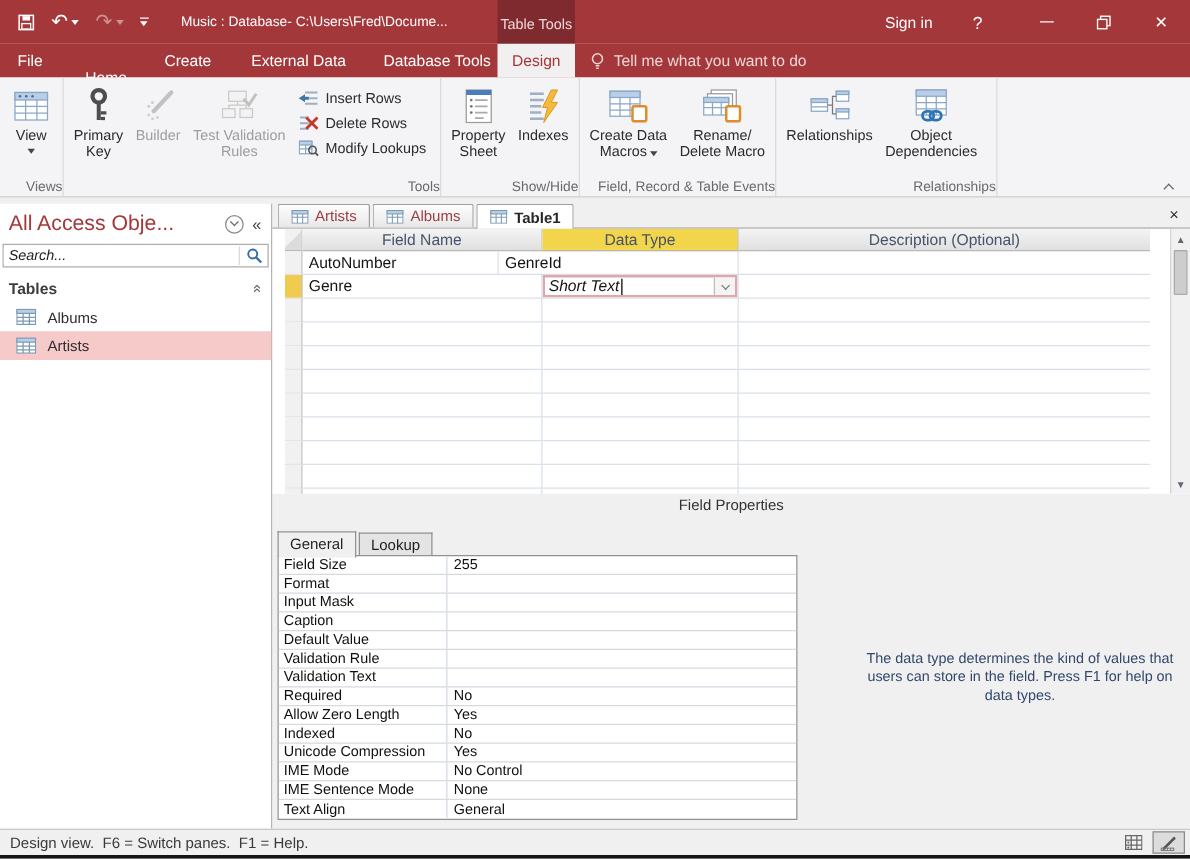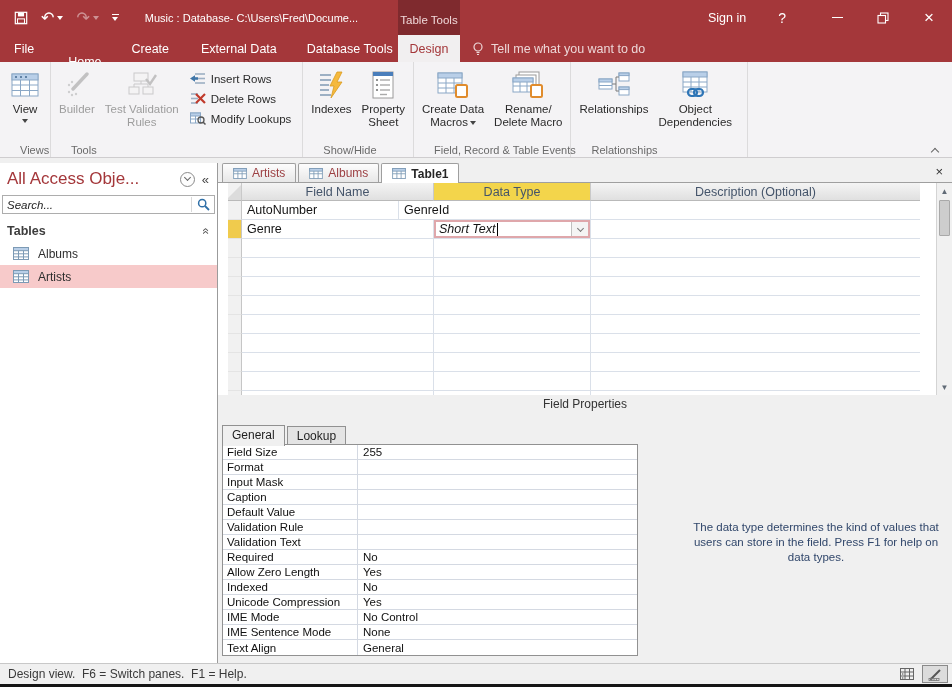--- a/index.html
+++ b/index.html
@@ -30,21 +30,21 @@
   .mi-file { margin-right:34px; }
   .mi-home { margin-right:30px;margin-top:26px; }
   .mi-create { margin-right:32px; }
   .mi-ext { margin-right:30px; }
   .menu-item.active { position:absolute; left:398px; top:0; width:62px; height:27px; background:#f1eff0; color:#A4373A; display:flex; align-items:center; justify-content:center; }
   .tellme { position:absolute; left:472px; display:flex; align-items:center; gap:7px; color:rgba(255,255,255,.8); font-size:12.5px; }
 
   
   .ribbon { height:96px; background:#f4f3f5; border-bottom:1px solid #cfcdcf; display:flex; position:relative; }
   .rgroup { position:relative; display:flex; align-items:flex-start; padding:3px 3px 15px 3px; border-right:1px solid #dcdbdc; }
-  .rgroup-label { position:absolute; bottom:1px; left:0; right:0; text-align:left; font-size:11px; color:#6a6a6a; white-space:nowrap;padding-left:20px; }
+  .rgroup-label { position:absolute; bottom:1px; left:0; right:0; text-align:right; font-size:11px; color:#6a6a6a; white-space:nowrap; }
   .bigbtn { display:flex; flex-direction:column; align-items:center; padding:2px 5px; font-size:11.5px; color:#2b2b2b; text-align:center; line-height:1.15; }
   .bigbtn .bicon { height:36px; display:flex; align-items:center; justify-content:center; }
   .bigbtn.disabled { color:#9d9d9d; }
   .bigbtn.disabled svg { opacity:.55; filter:grayscale(1); }
   .l2 { display:flex; align-items:center; gap:2px; justify-content:center; }
   .smallcol { display:flex; flex-direction:column; gap:7px; padding:7px 8px 0 6px; }
   .smallbtn { display:flex; align-items:center; gap:5px; font-size:11.5px; color:#2b2b2b; white-space:nowrap; }
   .ribbon-collapse { position:absolute; right:12px; bottom:8px; width:8px; height:8px; }
   .chev-up { display:inline-block; width:6px; height:6px; border-left:1.5px solid #666; border-top:1.5px solid #666; transform:rotate(45deg); }
   .chev-down { display:inline-block; width:5px; height:5px; border-right:1.2px solid #666; border-bottom:1.2px solid #666; transform:rotate(45deg); margin-top:-3px; }
@@ -206,20 +206,32 @@
             <line x1="18.5" y1="8" x2="18.5" y2="24" stroke="#8aa7c6"></line>
           </svg>
       </span>
       <span>View</span>
       <span class="dd-tri-dark" style="margin-top:3px"></span>
     </div>
     <div class="rgroup-label">Views</div>
   </div>
 
   <div class="rgroup">
+    <div class="bigbtn">
+      <span class="bicon">
+        <svg width="16" height="30" viewBox="0 0 16 30">
+            <circle cx="8" cy="7" r="5" fill="none" stroke="#4d4d4d" stroke-width="3.4"></circle>
+            <rect x="6.4" y="12" width="3.2" height="14" fill="#4d4d4d"></rect>
+            <rect x="9.6" y="19" width="4.5" height="2.6" fill="#4d4d4d"></rect>
+            <rect x="9.6" y="23.5" width="3.4" height="2.6" fill="#4d4d4d"></rect>
+          </svg>
+      </span>
+      <span>Primary</span>
+      <span>Key</span>
+    </div>
     <div class="bigbtn disabled">
       <span class="bicon">
         <svg width="28" height="28" viewBox="0 0 28 28">
             <line x1="10" y1="18" x2="24" y2="3" stroke="#9a9a9a" stroke-width="3.4" stroke-linecap="round"></line>
             <circle cx="6" cy="14" r="1.2" fill="#b0b0b0"></circle>
             <circle cx="9" cy="11" r="1.2" fill="#b0b0b0"></circle>
             <circle cx="6" cy="21" r="1.2" fill="#b0b0b0"></circle>
             <circle cx="9" cy="24" r="1.2" fill="#b0b0b0"></circle>
             <circle cx="13" cy="23" r="1.2" fill="#b0b0b0"></circle>
           </svg>
@@ -271,49 +283,49 @@
             <circle cx="11" cy="8" r="3" fill="none" stroke="#555" stroke-width="1.3"></circle>
             <line x1="13.2" y1="10.2" x2="15.5" y2="12.5" stroke="#555" stroke-width="1.5"></line>
           </svg>
         <span>Modify Lookups</span>
       </span>
     </div>
     <div class="rgroup-label">Tools</div>
   </div>
 
   <div class="rgroup">
-    <div class="bigbtn">
-      <span class="bicon">
-        <svg width="28" height="28" viewBox="0 0 28 28">
-            <line x1="3" y1="4" x2="14" y2="4" stroke="#9db0c4" stroke-width="2"></line>
-            <line x1="3" y1="9" x2="14" y2="9" stroke="#9db0c4" stroke-width="2"></line>
-            <line x1="3" y1="14" x2="12" y2="14" stroke="#9db0c4" stroke-width="2"></line>
-            <line x1="3" y1="19" x2="12" y2="19" stroke="#9db0c4" stroke-width="2"></line>
-            <line x1="3" y1="24" x2="14" y2="24" stroke="#9db0c4" stroke-width="2"></line>
-            <polygon points="20,1 13,15 17,15 14,27 25,11 20,11 25,1" fill="#F5B93D" stroke="#d99a1e" stroke-width="0.8"></polygon>
-          </svg>
-      </span>
-      <span>Indexes</span>
-    </div>
     <div class="bigbtn">
       <span class="bicon">
         <svg width="24" height="28" viewBox="0 0 24 28">
             <rect x="2" y="1" width="20" height="26" fill="#fff" stroke="#9a9a9a"></rect>
             <rect x="2" y="1" width="20" height="4" fill="#4a7ebb"></rect>
             <circle cx="6" cy="9" r="1.1" fill="#777"></circle>
             <line x1="9" y1="9" x2="19" y2="9" stroke="#aaa" stroke-width="1.4"></line>
             <circle cx="6" cy="14" r="1.1" fill="#777"></circle>
             <line x1="9" y1="14" x2="19" y2="14" stroke="#aaa" stroke-width="1.4"></line>
             <circle cx="6" cy="19" r="1.1" fill="#777"></circle>
             <line x1="9" y1="19" x2="19" y2="19" stroke="#aaa" stroke-width="1.4"></line>
             <line x1="9" y1="23.5" x2="16" y2="23.5" stroke="#aaa" stroke-width="1.4"></line>
           </svg>
       </span>
       <span>Property</span>
       <span>Sheet</span>
+    </div>
+    <div class="bigbtn">
+      <span class="bicon">
+        <svg width="28" height="28" viewBox="0 0 28 28">
+            <line x1="3" y1="4" x2="14" y2="4" stroke="#9db0c4" stroke-width="2"></line>
+            <line x1="3" y1="9" x2="14" y2="9" stroke="#9db0c4" stroke-width="2"></line>
+            <line x1="3" y1="14" x2="12" y2="14" stroke="#9db0c4" stroke-width="2"></line>
+            <line x1="3" y1="19" x2="12" y2="19" stroke="#9db0c4" stroke-width="2"></line>
+            <line x1="3" y1="24" x2="14" y2="24" stroke="#9db0c4" stroke-width="2"></line>
+            <polygon points="20,1 13,15 17,15 14,27 25,11 20,11 25,1" fill="#F5B93D" stroke="#d99a1e" stroke-width="0.8"></polygon>
+          </svg>
+      </span>
+      <span>Indexes</span>
     </div>
     <div class="rgroup-label">Show/Hide</div>
   </div>
 
   <div class="rgroup">
     <div class="bigbtn">
       <span class="bicon">
         <svg width="34" height="28" viewBox="0 0 34 28">
             <rect x="2" y="2" width="24" height="20" fill="#fff" stroke="#8aa7c6"></rect>
             <rect x="2" y="2" width="24" height="5" fill="#b9cfe8" stroke="#8aa7c6"></rect>

